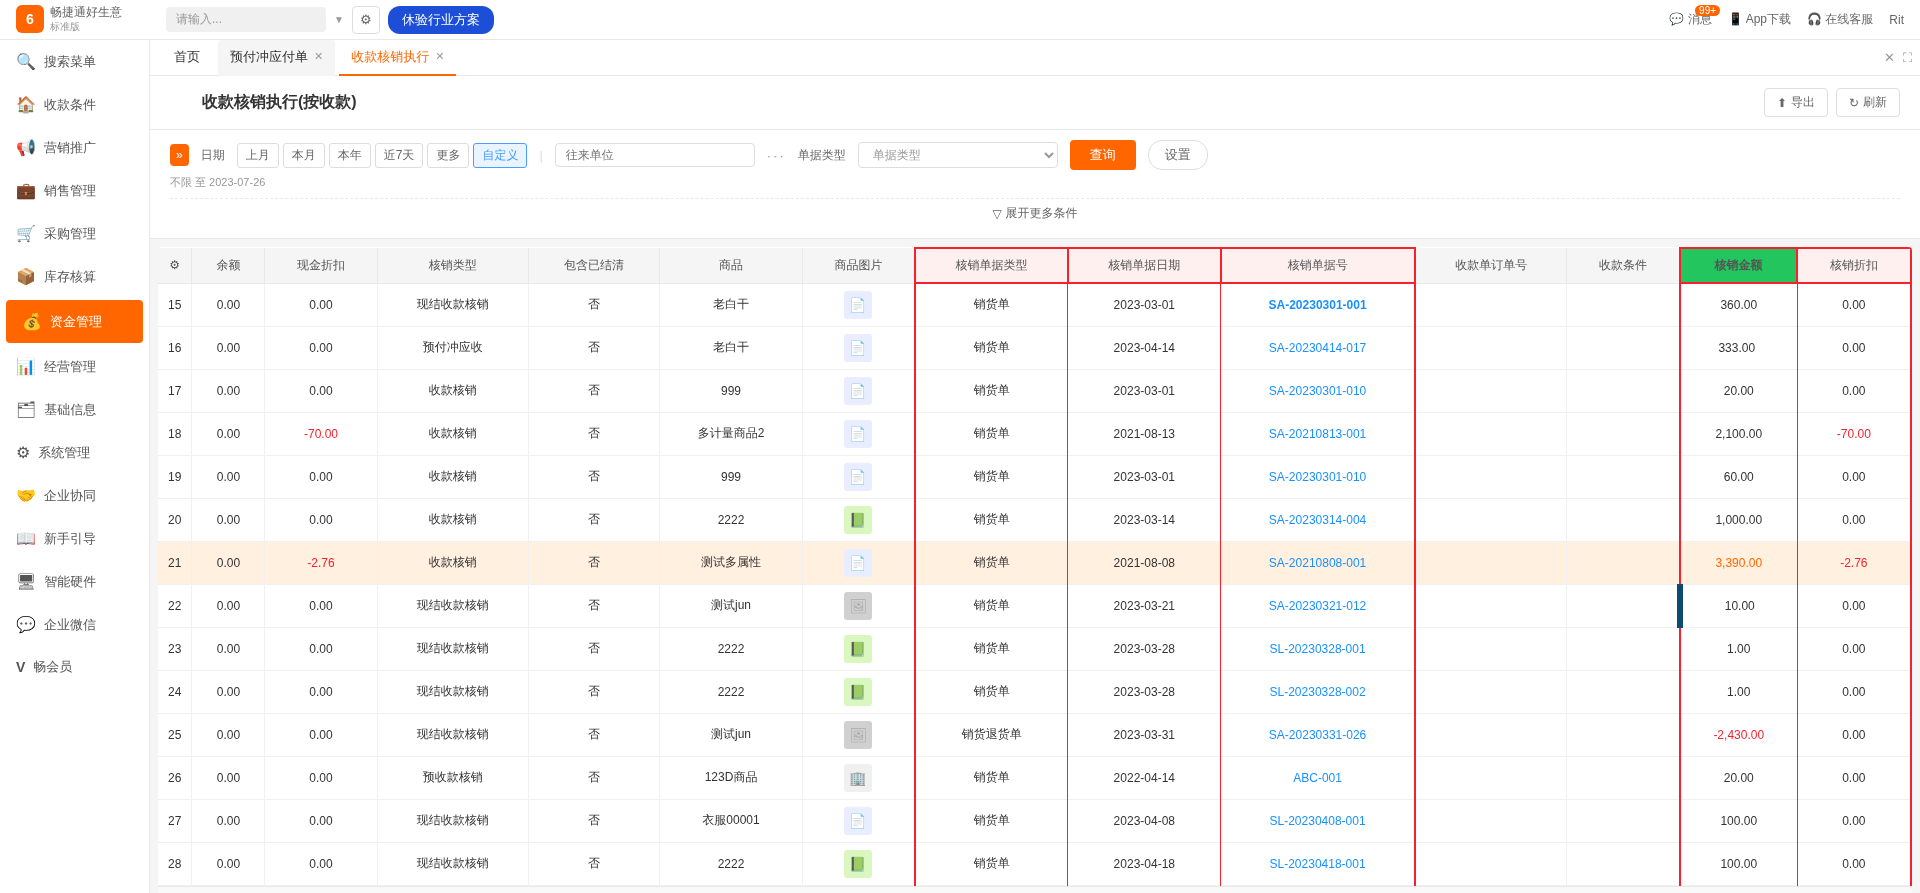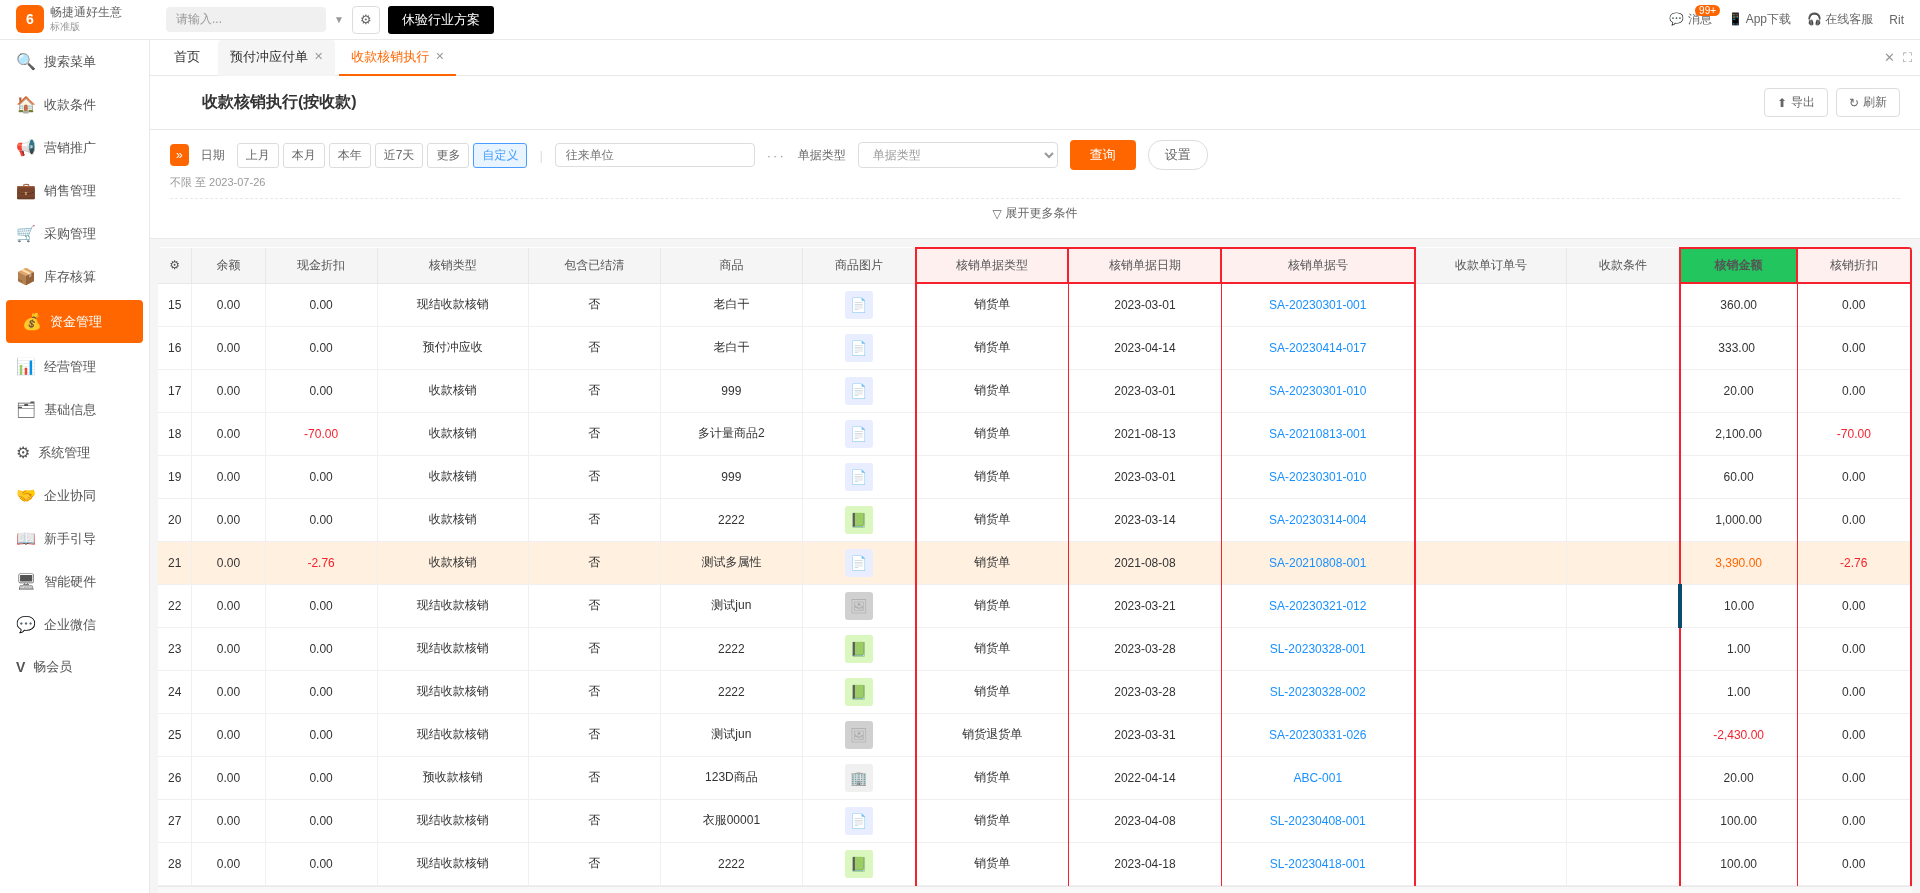--- a/index.html
+++ b/index.html
@@ -46,24 +46,24 @@
     }
     .top-dropdown-icon { color: #999; font-size: 10px; }
     .gear-btn {
       width: 28px; height: 28px;
       border: 1px solid #ddd;
       border-radius: 4px;
       display: flex; align-items: center; justify-content: center;
       cursor: pointer; color: #666;
     }
     .industry-btn {
-      background: #000000;
+      background: #1d4ed8;
       color: #fff;
       border: none;
-      border-radius: 3px;
+      border-radius: 12px;
       padding: 5px 14px;
       cursor: pointer;
       font-size: 13px;
     }
     .top-bar-right {
       display: flex;
       align-items: center;
       gap: 16px;
       font-size: 12px;
       color: #666;
@@ -546,21 +546,21 @@
           <tr data-row="15">
                 <td>15</td>
                 <td>0.00</td>
                 <td>0.00</td>
                 <td>现结收款核销</td>
                 <td>否</td>
                 <td>老白干</td>
                 <td><div class="img-placeholder" style="margin: 0px auto; background: rgb(232, 238, 255);">📄</div></td>
                 <td style="border-left:2px solid #f5222d; border-right:1px solid #f5222d;">销货单</td>
                 <td style="border-right:1px solid #f5222d;">2023-03-01</td>
-                <td style="border-right:2px solid #f5222d;"><a class="link-cell" href="#">SA-20230301-001</a></td>
+                <td style="border-right:2px solid #f5222d;font-weight:bold;"><a class="link-cell" href="#">SA-20230301-001</a></td>
                 <td></td>
                 <td></td>
                 <td style="border-left:2px solid #f5222d; border-right:1px solid #f5222d;">360.00</td>
                 <td style="border-right:2px solid #f5222d;">0.00</td>
               </tr>
               <tr data-row="16">
                 <td>16</td>
                 <td>0.00</td>
                 <td>0.00</td>
                 <td>预付冲应收</td>
@@ -661,21 +661,21 @@
                 <td>0.00</td>
                 <td>现结收款核销</td>
                 <td>否</td>
                 <td>测试jun</td>
                 <td><div class="img-placeholder" style="margin: 0px auto; background: rgb(208, 208, 208);">🖼</div></td>
                 <td style="border-left:2px solid #f5222d; border-right:1px solid #f5222d;">销货单</td>
                 <td style="border-right:1px solid #f5222d;">2023-03-21</td>
                 <td style="border-right:2px solid #f5222d;"><a class="link-cell" href="#">SA-20230321-012</a></td>
                 <td></td>
                 <td></td>
-                <td style="border-left:4px solid #0c4a6e; border-right:1px solid #f5222d;">10.00</td>
+                <td style="border-left:6px solid #0c4a6e; border-right:1px solid #f5222d;">10.00</td>
                 <td style="border-right:2px solid #f5222d;">0.00</td>
               </tr>
               <tr data-row="23">
                 <td>23</td>
                 <td>0.00</td>
                 <td>0.00</td>
                 <td>现结收款核销</td>
                 <td>否</td>
                 <td>2222</td>
                 <td><div class="img-placeholder green" style="margin: 0px auto;">📗</div></td>

